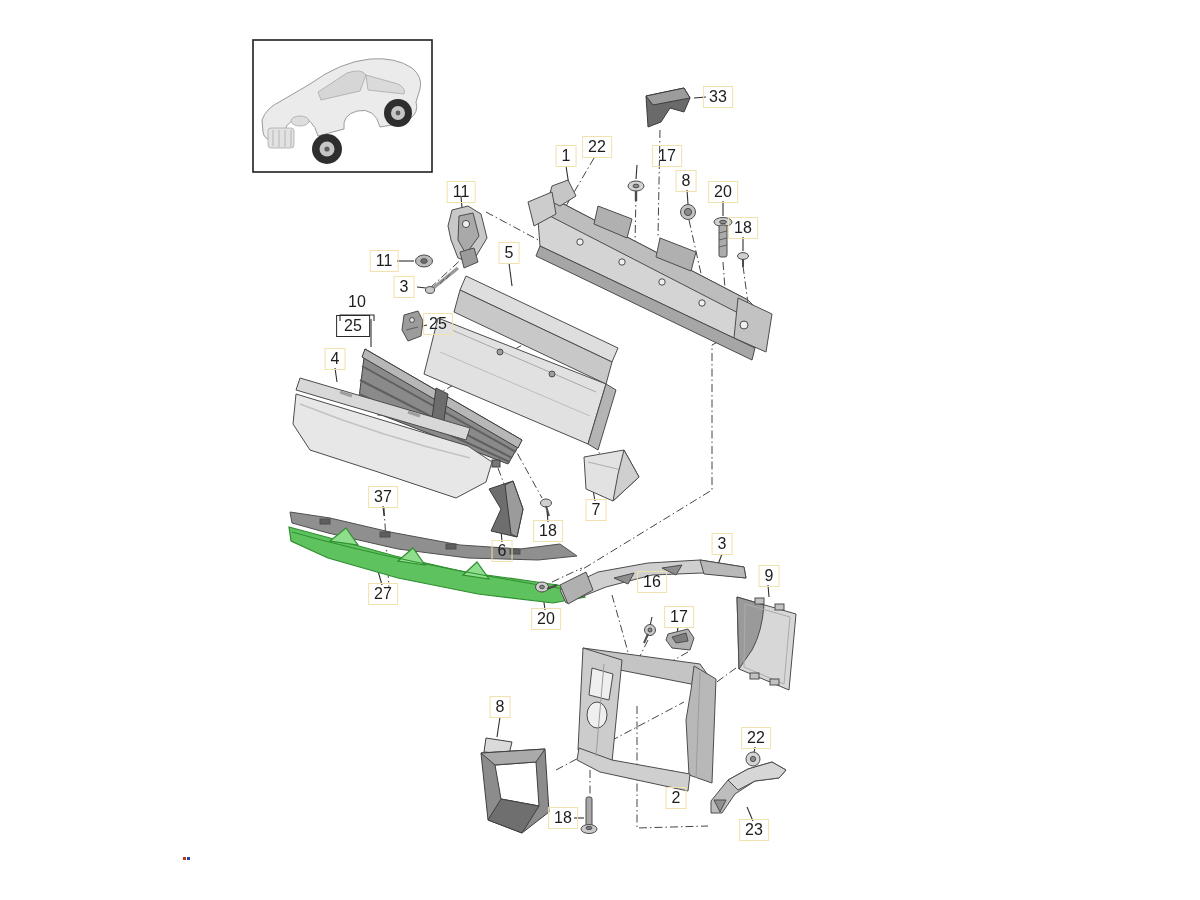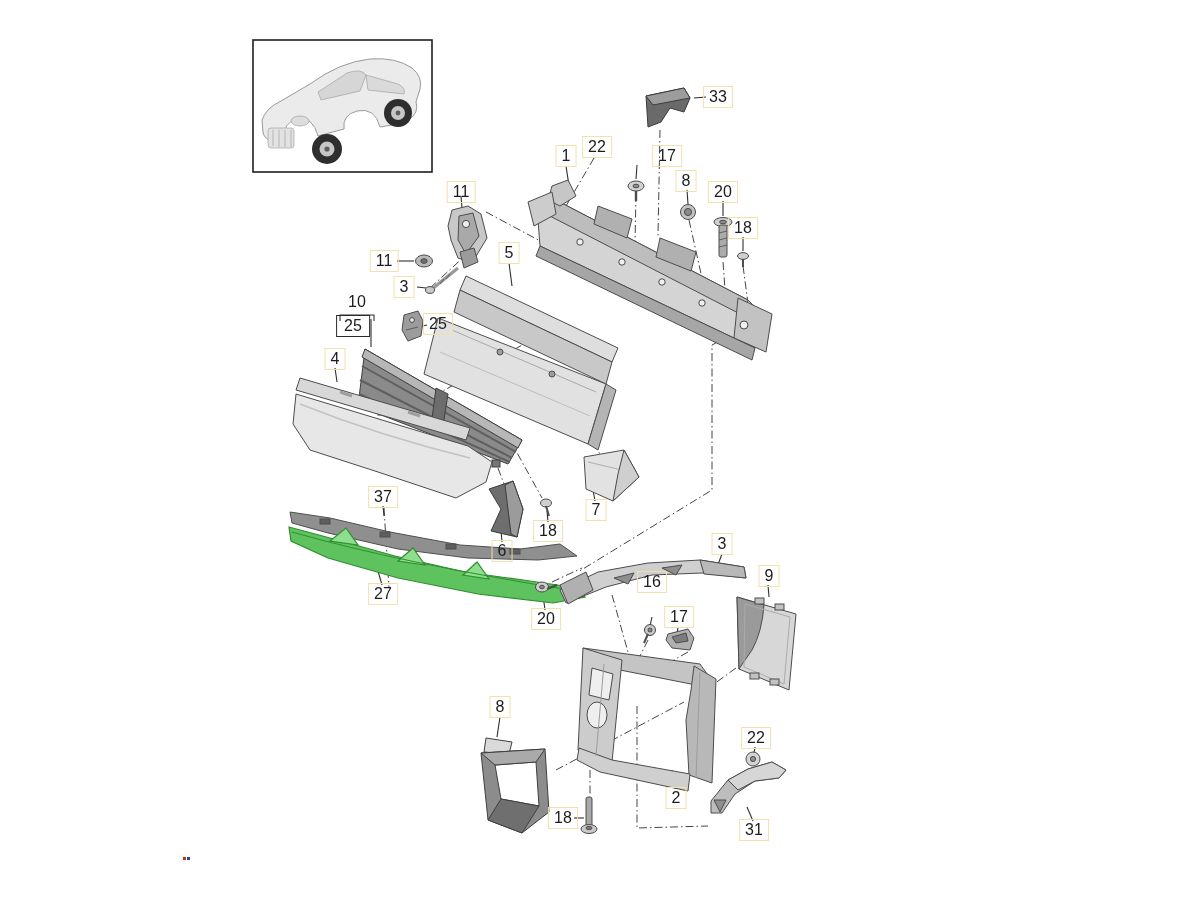--- a/index.html
+++ b/index.html
@@ -339,16 +339,16 @@
   <div class="lbl" style="left:596px;top:510px">7</div>
   <div class="lbl" style="left:722px;top:544px">3</div>
   <div class="lbl" style="left:546px;top:619px">20</div>
   <div class="lbl" style="left:652px;top:582px">16</div>
   <div class="lbl" style="left:679px;top:617px">17</div>
   <div class="lbl" style="left:769px;top:576px">9</div>
   <div class="lbl" style="left:500px;top:707px">8</div>
   <div class="lbl" style="left:563px;top:818px">18</div>
   <div class="lbl" style="left:676px;top:798px">2</div>
   <div class="lbl" style="left:756px;top:738px">22</div>
-  <div class="lbl" style="left:754px;top:830px">31</div>
+  <div class="lbl" style="left:754px;top:830px">23</div>
 </div>
 
 </div>
 
 </body></html>

